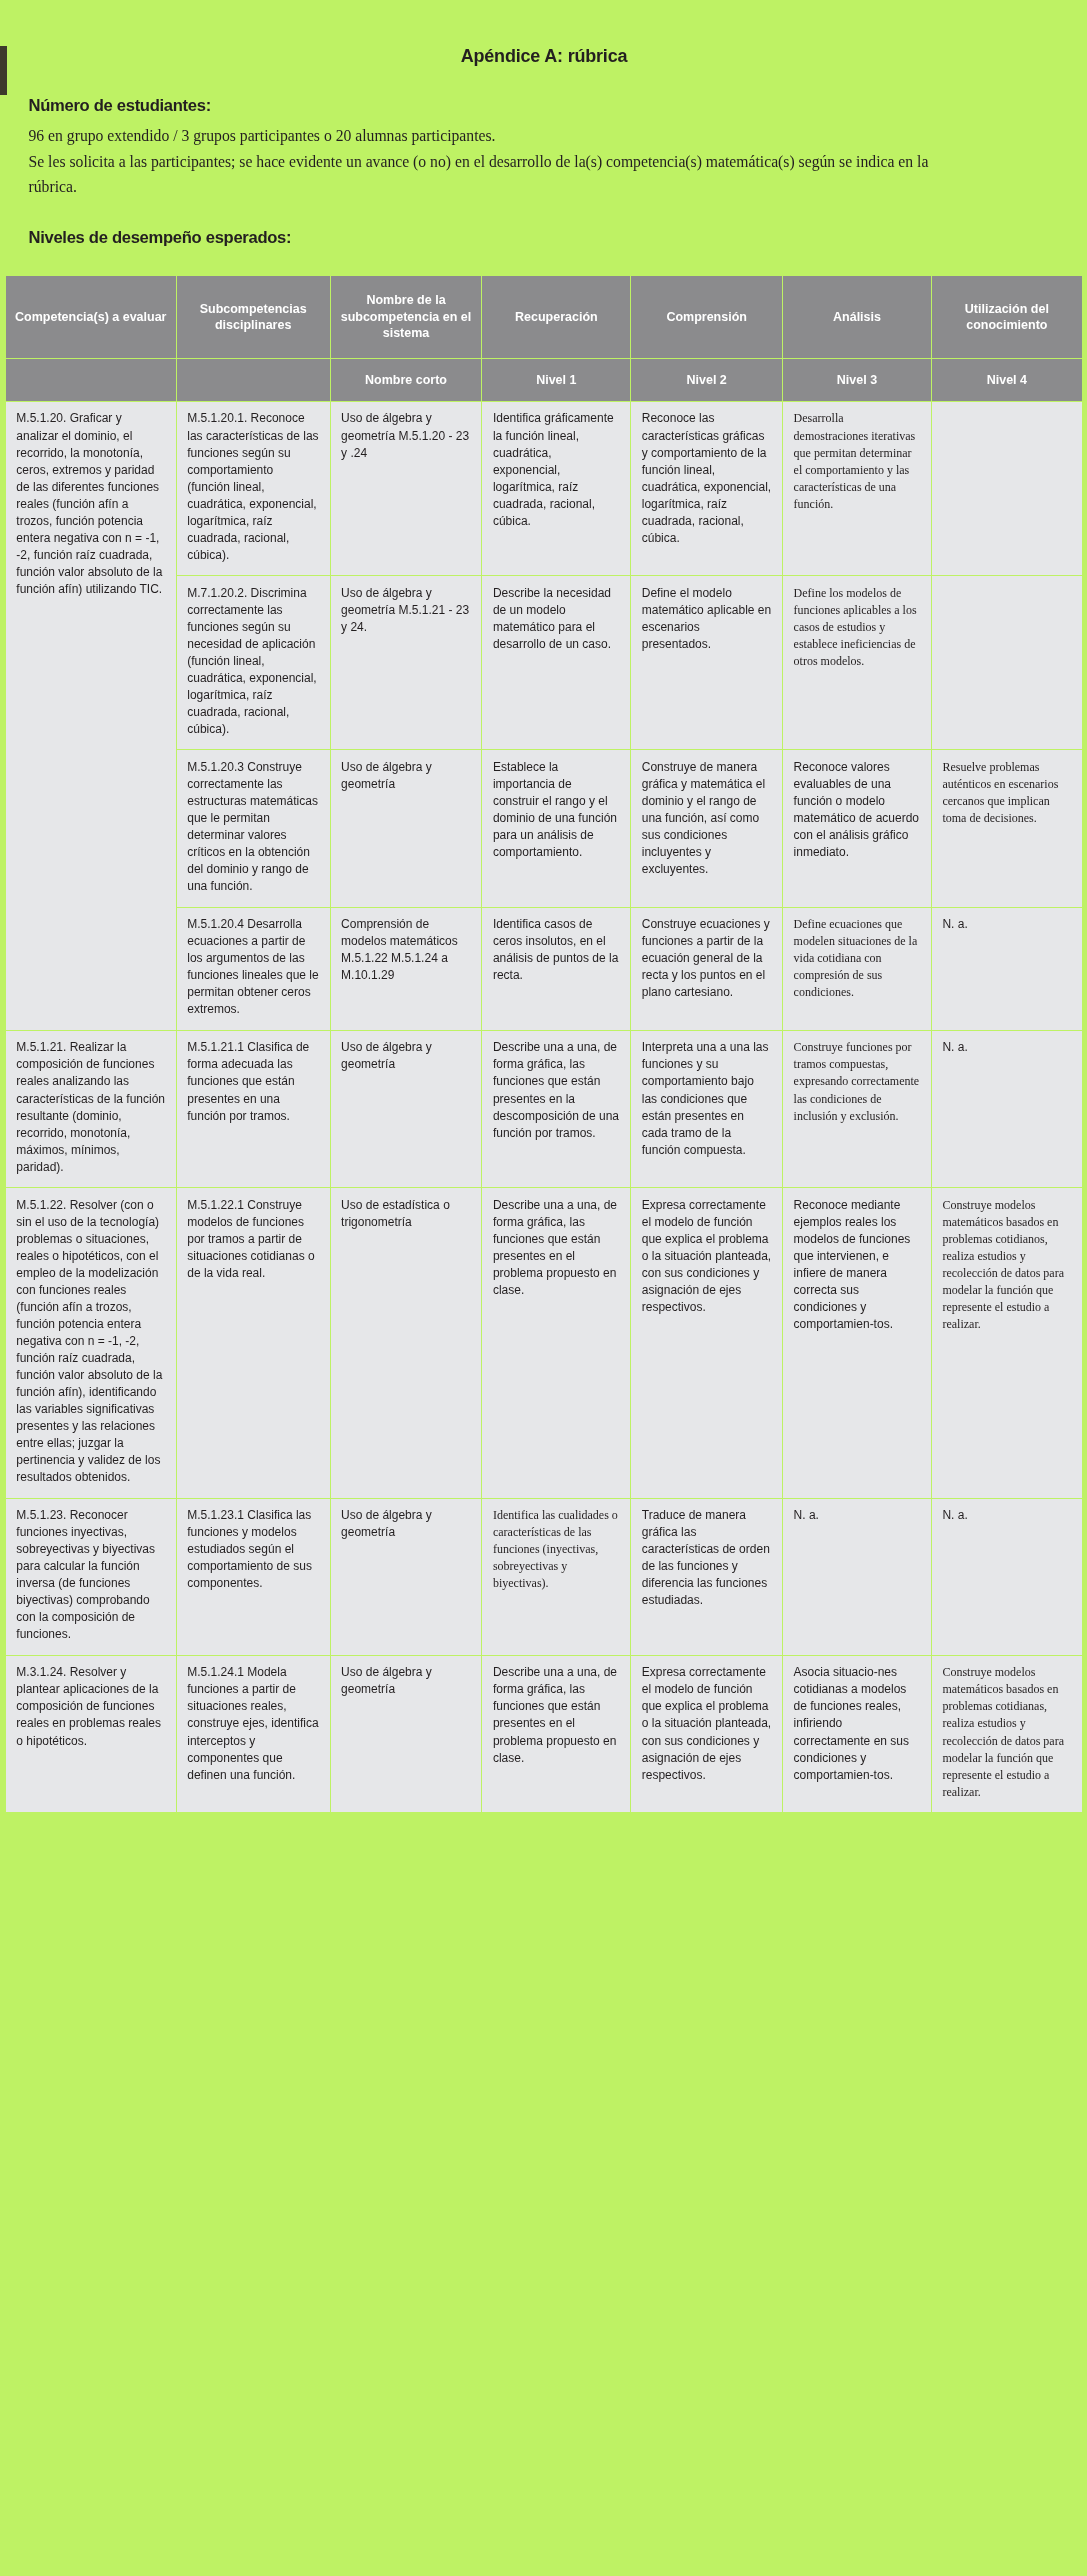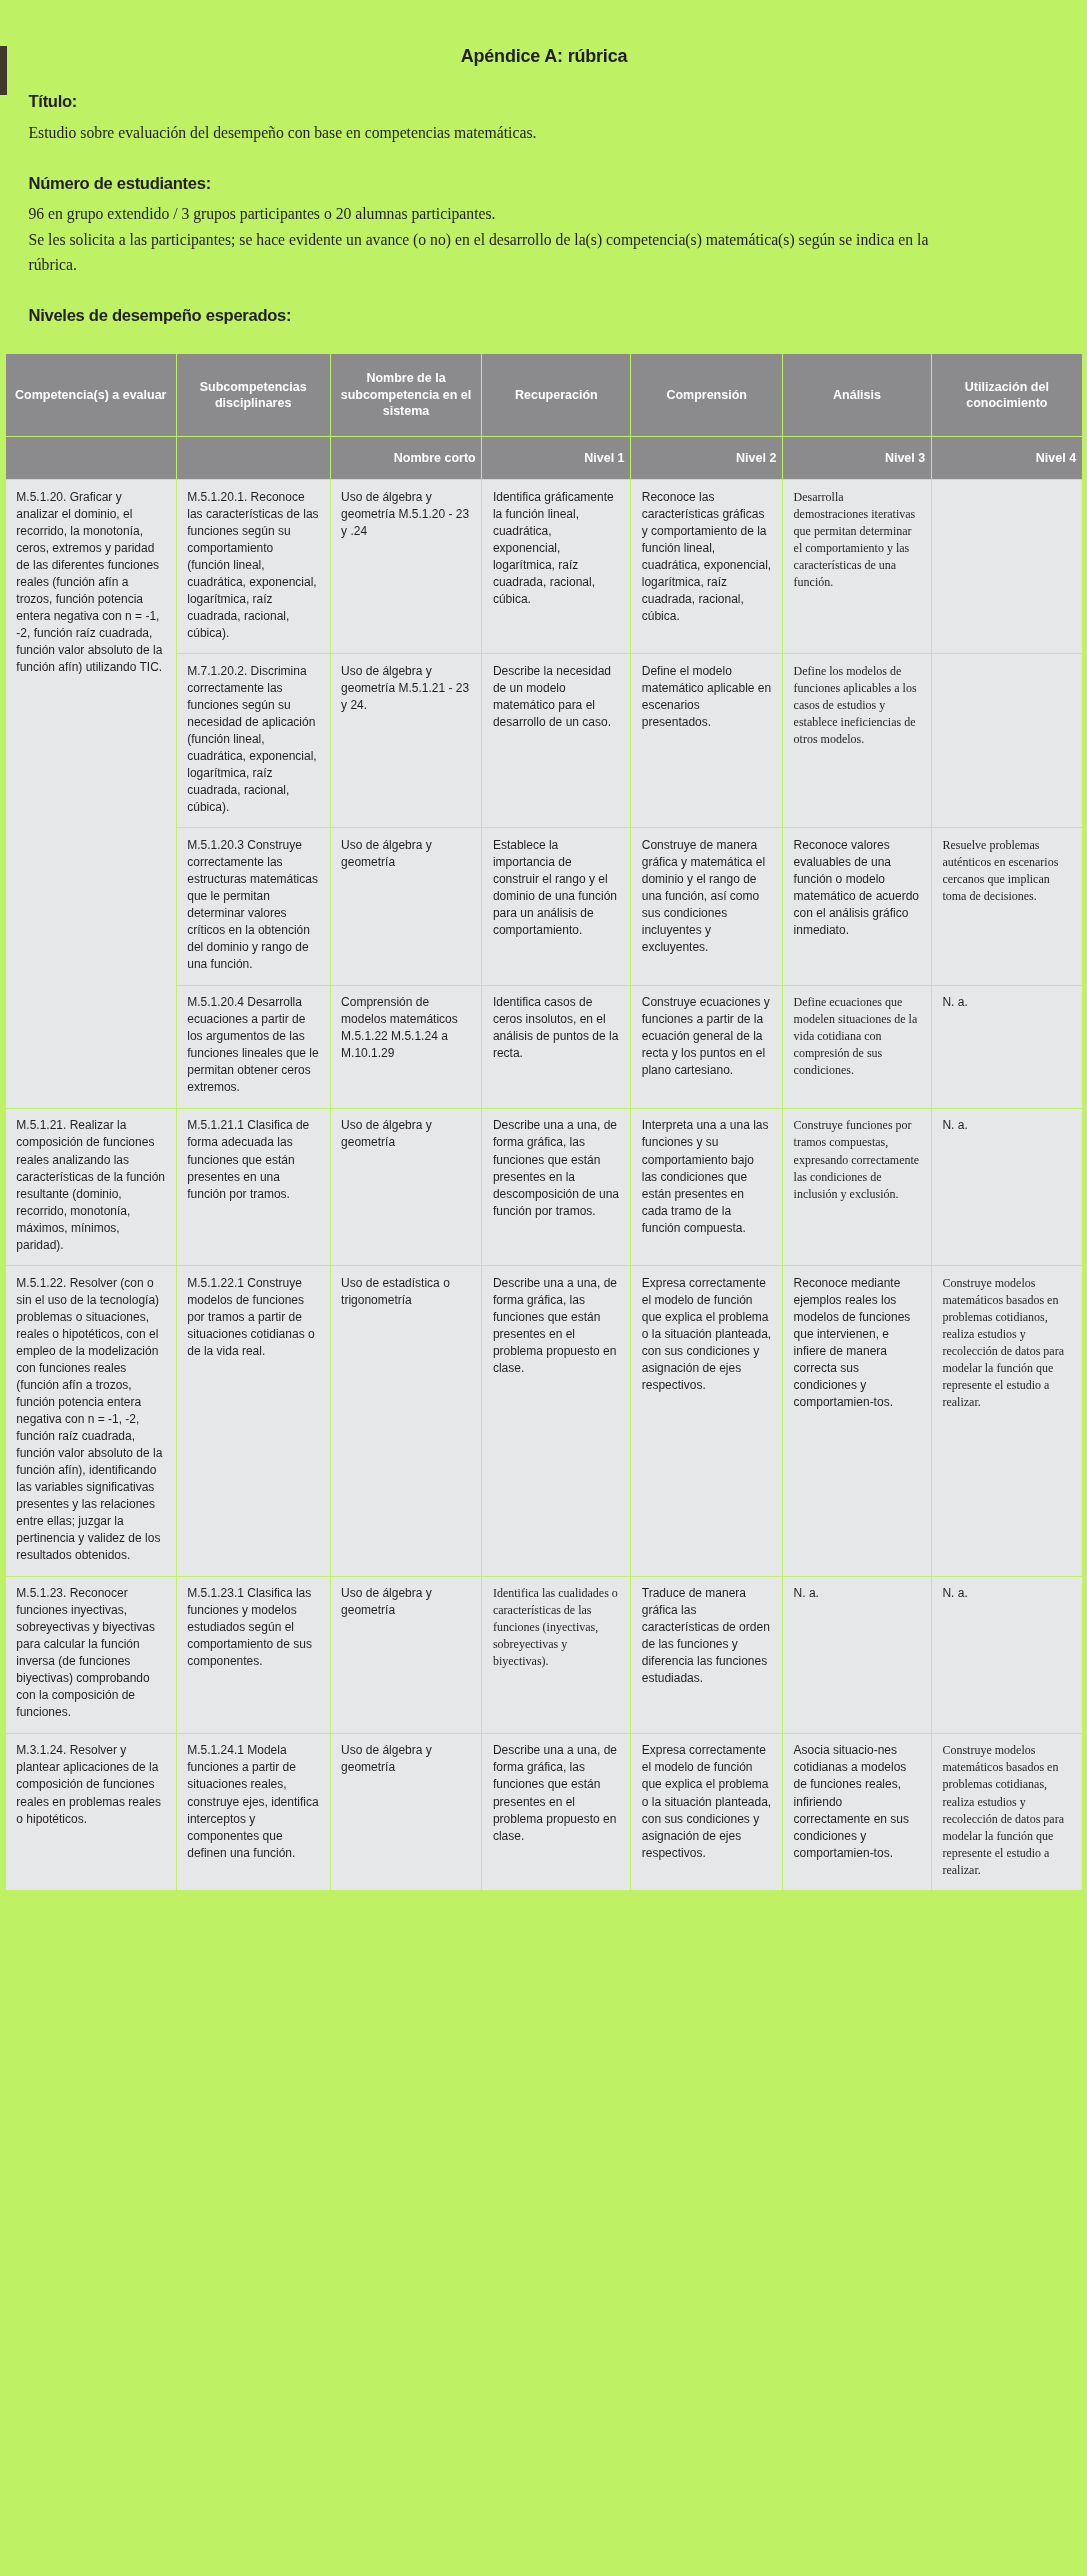--- a/index.html
+++ b/index.html
@@ -98,43 +98,39 @@
     background: #8b8b8d;
     color: #ffffff;
     font-weight: bold;
     text-align: center;
     vertical-align: middle;
     font-size: 12.5px;
     line-height: 1.3;
     padding: 11.4px 5.7px;
   }
   table.rubric thead tr.hdr1 th { height: 59px; }
-  table.rubric thead tr.hdr2 th { height: 27px; padding: 7.6px 5.7px; text-align: right; }
+  table.rubric thead tr.hdr2 th { height: 27px; padding: 7.6px 5.7px; }
   table.rubric thead tr.hdr2 th.blank { background: #8b8b8d; }
 
   td.shaded { background: #b9b9bd; font-family: Liberation Serif, serif; }
   td.plain  { background: #e6e7e9; }
 
   td.c0cell { font-size: 12px; }
   .vmid { vertical-align: middle; }
 </style>
 </head>
 <body>
 
 <div class="page">
 
   <div class="left-mark"></div>
 
   <h1 class="doc-title">Apéndice A: rúbrica</h1>
 
   <div class="intro">
-    <div class="sec">
-      <div class="sec-head first">Título:</div>
-      <div class="sec-body">Estudio sobre evaluación del desempeño con base en competencias matemáticas.</div>
-    </div>
     <div class="sec">
       <div class="sec-head">Número de estudiantes:</div>
       <div class="sec-body">96 en grupo extendido / 3 grupos participantes o 20 alumnas participantes.</div>
     </div>
     <div class="sec">
       <div class="sec-body">Se les solicita a las participantes; se hace evidente un avance (o no) en el desarrollo de la(s) competencia(s) matemática(s) según se indica en la rúbrica.</div>
     </div>
     <div class="sec">
       <div class="sec-head">Niveles de desempeño esperados:</div>
     </div>

